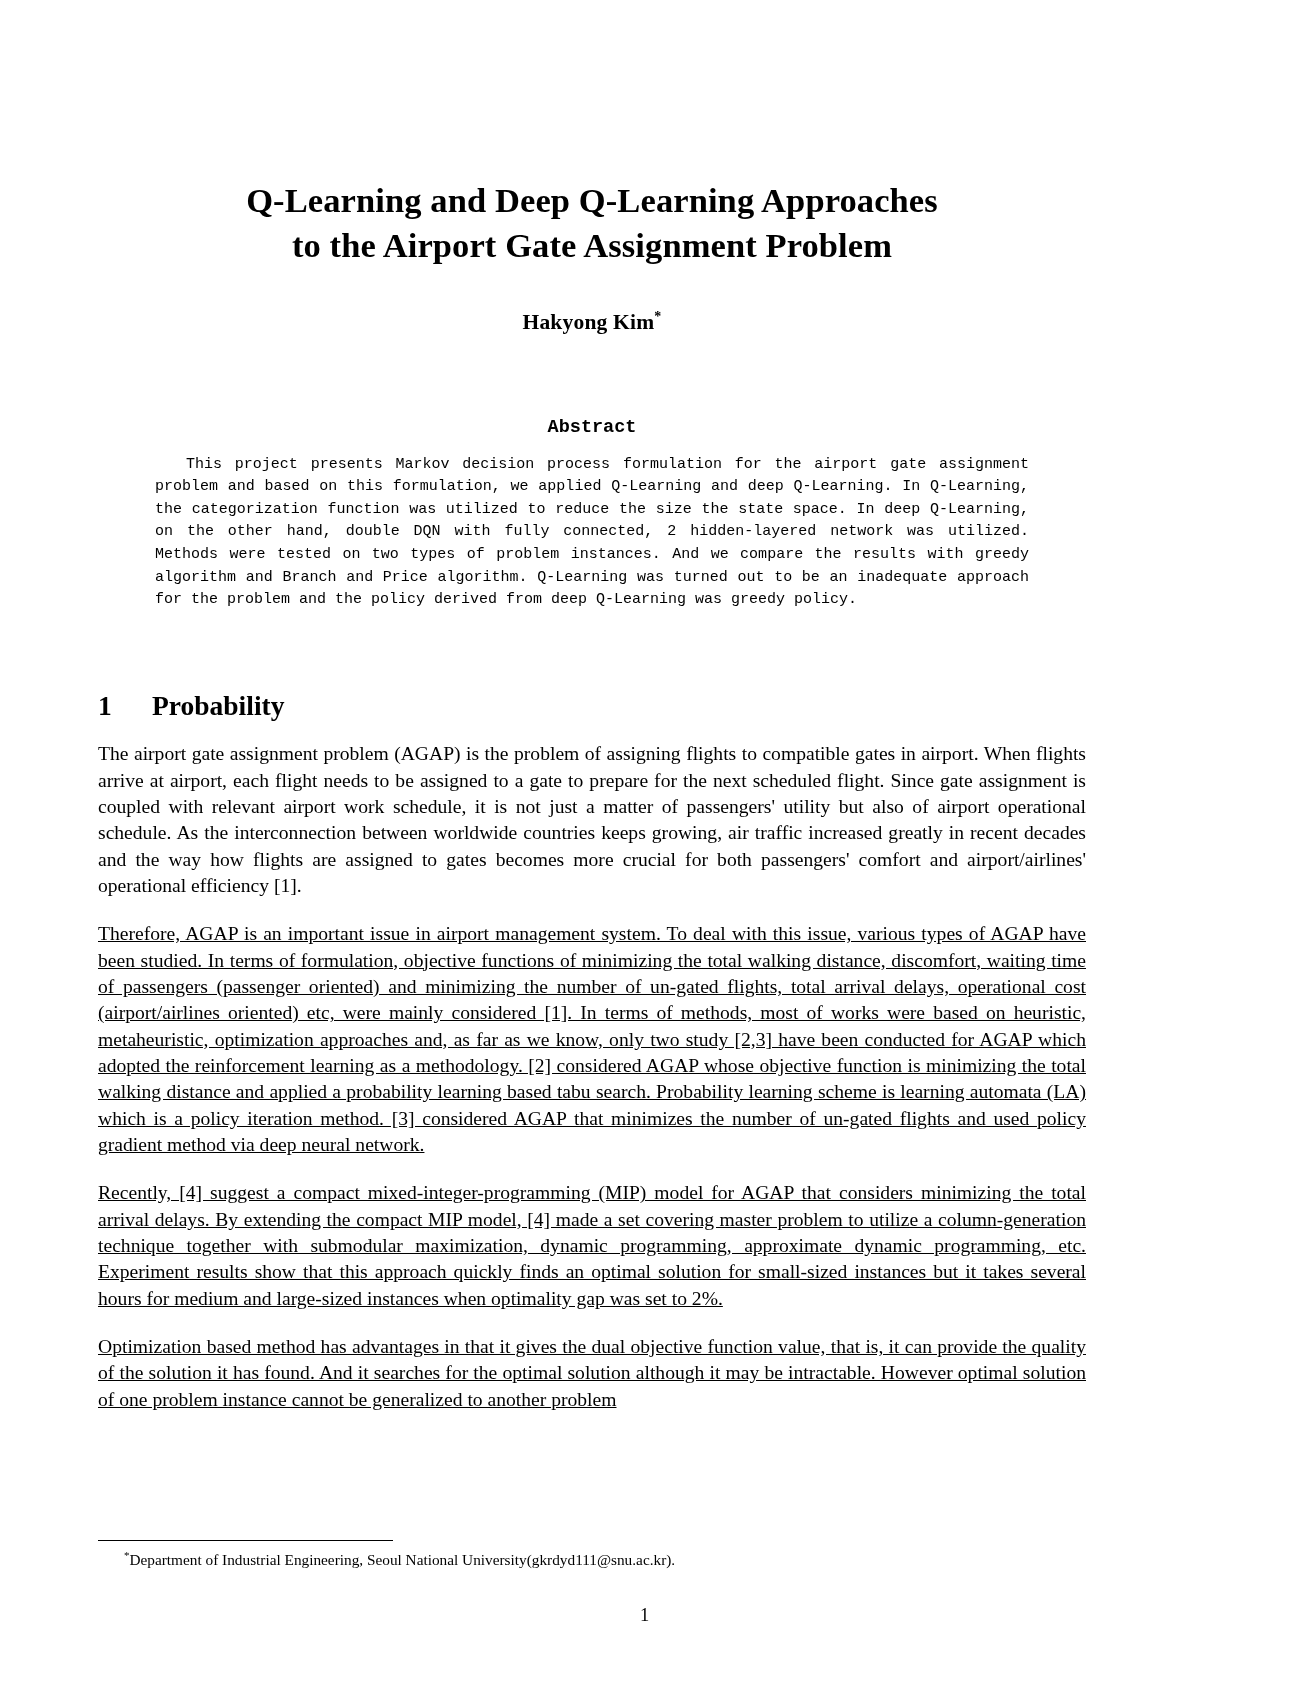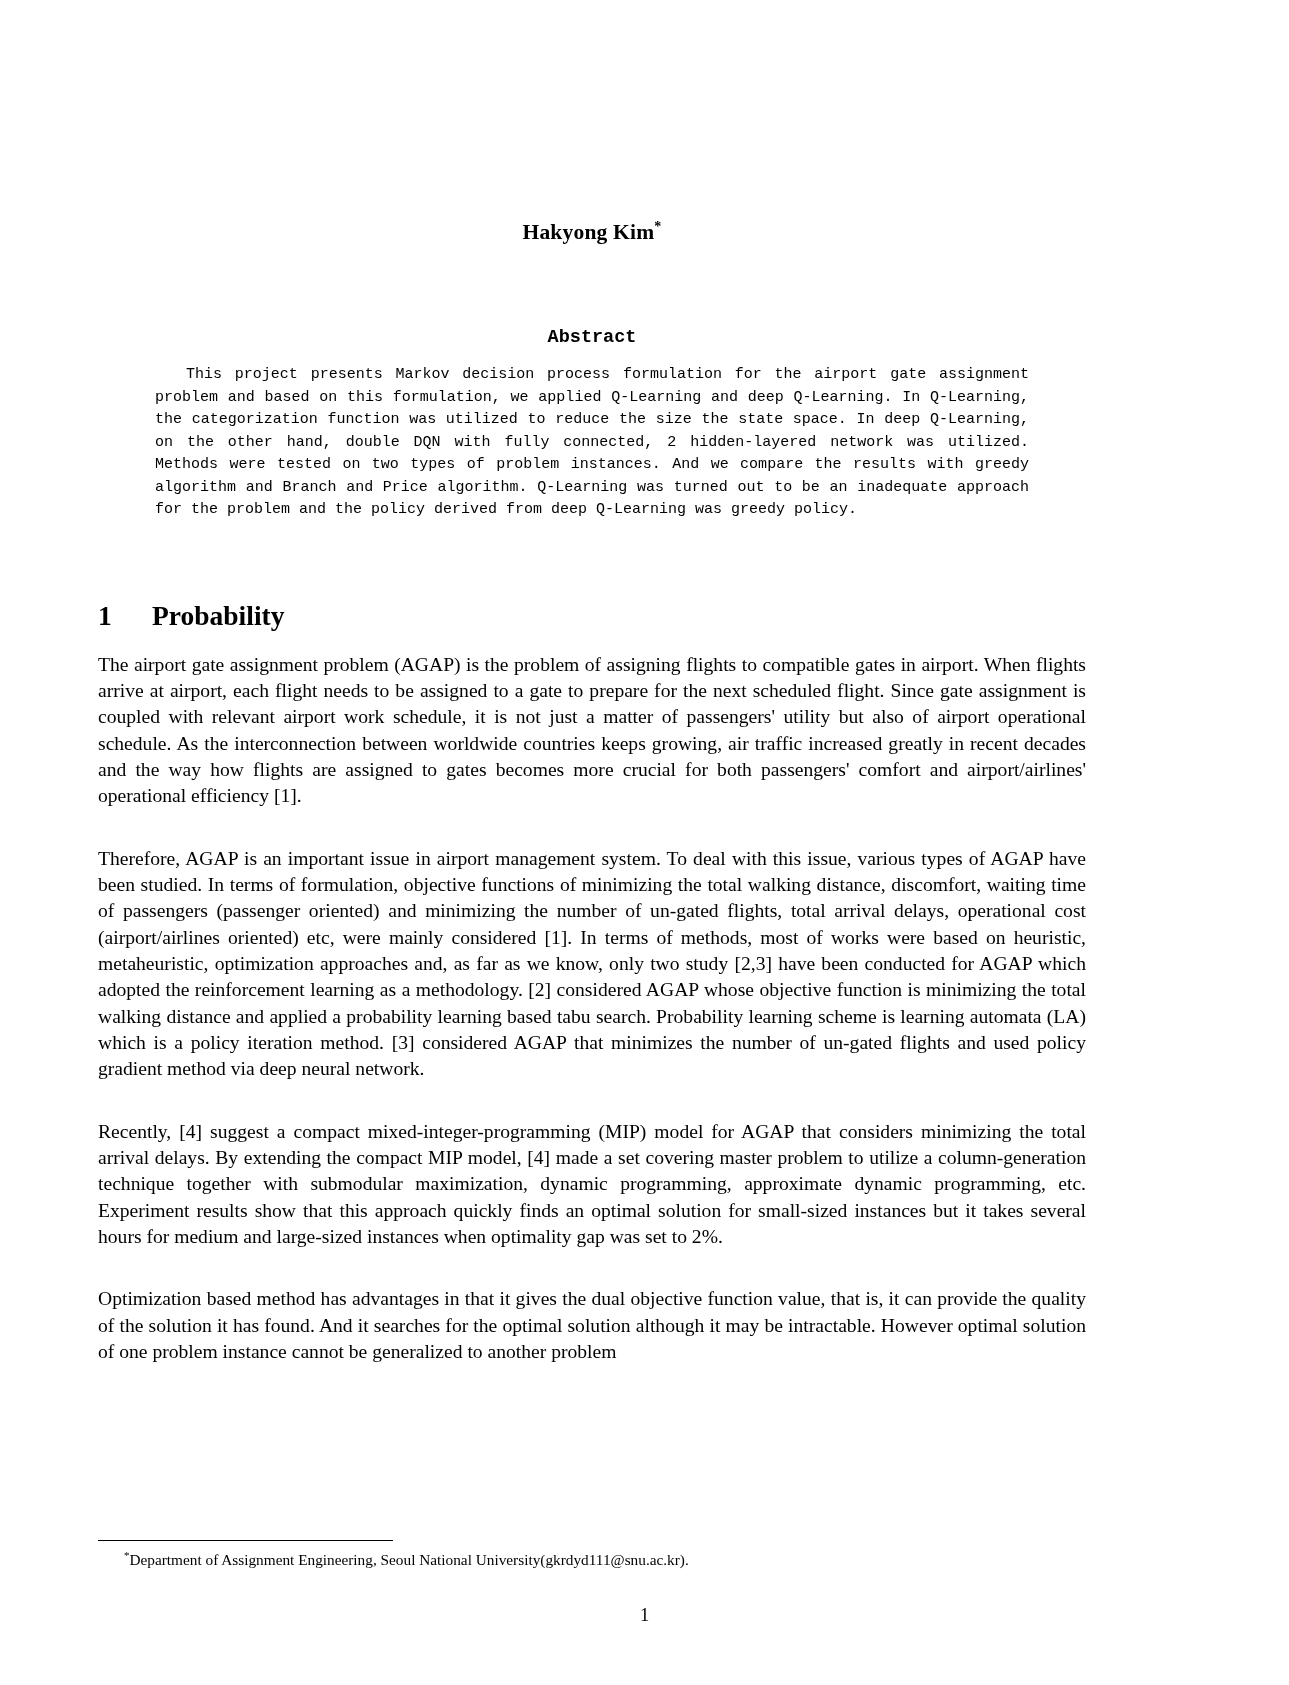--- a/index.html
+++ b/index.html
@@ -91,21 +91,22 @@
   }
 
   
   .body-text {
     font-size: 19.6px;
     line-height: 1.345;
     text-align: justify;
     hyphens: none;
   }
   .body-text + .body-text {
-    margin-top: 36px;
+    margin-top: 22px;
+    text-decoration: underline;
   }
 
   
   .footnote {
     position: absolute;
     left: 98px;
     top: 1540px;
     width: 988px;
   }
   .footnote-rule {
@@ -136,20 +137,24 @@
   }
 </style>
 </head>
 <body>
 
 <div class="page">
 
   <div class="content">
 
     <div class="title-block">
+      <h1 class="paper-title">
+        <span>Q-Learning and Deep Q-Learning Approaches</span>
+        <span class="title-line-2">to the Airport Gate Assignment Problem</span>
+      </h1>
       <div class="author">
         <span>Hakyong Kim</span><span class="fn-mark">*</span>
       </div>
     </div>
 
     <div class="abstract-wrap">
       <div class="abstract-heading">Abstract</div>
       <div class="abstract-body">This project presents Markov decision process formulation for the airport gate assignment problem and based on this formulation, we applied Q-Learning and deep Q-Learning. In Q-Learning, the categorization function was utilized to reduce the size the state space. In deep Q-Learning, on the other hand, double DQN with fully connected, 2 hidden-layered network was utilized. Methods were tested on two types of problem instances. And we compare the results with greedy algorithm and Branch and Price algorithm. Q-Learning was turned out to be an inadequate approach for the problem and the policy derived from deep Q-Learning was greedy policy.</div>
     </div>
 
@@ -160,18 +165,18 @@
 
     <p class="body-text">The airport gate assignment problem (AGAP) is the problem of assigning flights to compatible gates in airport. When flights arrive at airport, each flight needs to be assigned to a gate to prepare for the next scheduled flight. Since gate assignment is coupled with relevant airport work schedule, it is not just a matter of passengers' utility but also of airport operational schedule. As the interconnection between worldwide countries keeps growing, air traffic increased greatly in recent decades and the way how flights are assigned to gates becomes more crucial for both passengers' comfort and airport/airlines' operational efficiency [1].</p>
     <p class="body-text">Therefore, AGAP is an important issue in airport management system. To deal with this issue, various types of AGAP have been studied. In terms of formulation, objective functions of minimizing the total walking distance, discomfort, waiting time of passengers (passenger oriented) and minimizing the number of un-gated flights, total arrival delays, operational cost (airport/airlines oriented) etc, were mainly considered [1]. In terms of methods, most of works were based on heuristic, metaheuristic, optimization approaches and, as far as we know, only two study [2,3] have been conducted for AGAP which adopted the reinforcement learning as a methodology. [2] considered AGAP whose objective function is minimizing the total walking distance and applied a probability learning based tabu search. Probability learning scheme is learning automata (LA) which is a policy iteration method. [3] considered AGAP that minimizes the number of un-gated flights and used policy gradient method via deep neural network.</p>
     <p class="body-text">Recently, [4] suggest a compact mixed-integer-programming (MIP) model for AGAP that considers minimizing the total arrival delays. By extending the compact MIP model, [4] made a set covering master problem to utilize a column-generation technique together with submodular maximization, dynamic programming, approximate dynamic programming, etc. Experiment results show that this approach quickly finds an optimal solution for small-sized instances but it takes several hours for medium and large-sized instances when optimality gap was set to 2%.</p>
     <p class="body-text">Optimization based method has advantages in that it gives the dual objective function value, that is, it can provide the quality of the solution it has found. And it searches for the optimal solution although it may be intractable. However optimal solution of one problem instance cannot be generalized to another problem</p>
 
   </div>
 
   <div class="footnote">
     <div class="footnote-rule"></div>
-    <div class="footnote-text"><span class="fn-mark">*</span><span>Department of Assignment Engineering, Seoul National University(gkrdyd111@snu.ac.kr).</span></div>
+    <div class="footnote-text"><span class="fn-mark">*</span><span>Department of Industrial Engineering, Seoul National University(gkrdyd111@snu.ac.kr).</span></div>
   </div>
 
   <div class="page-number">1</div>
 
 </div>
 
 </body></html>

